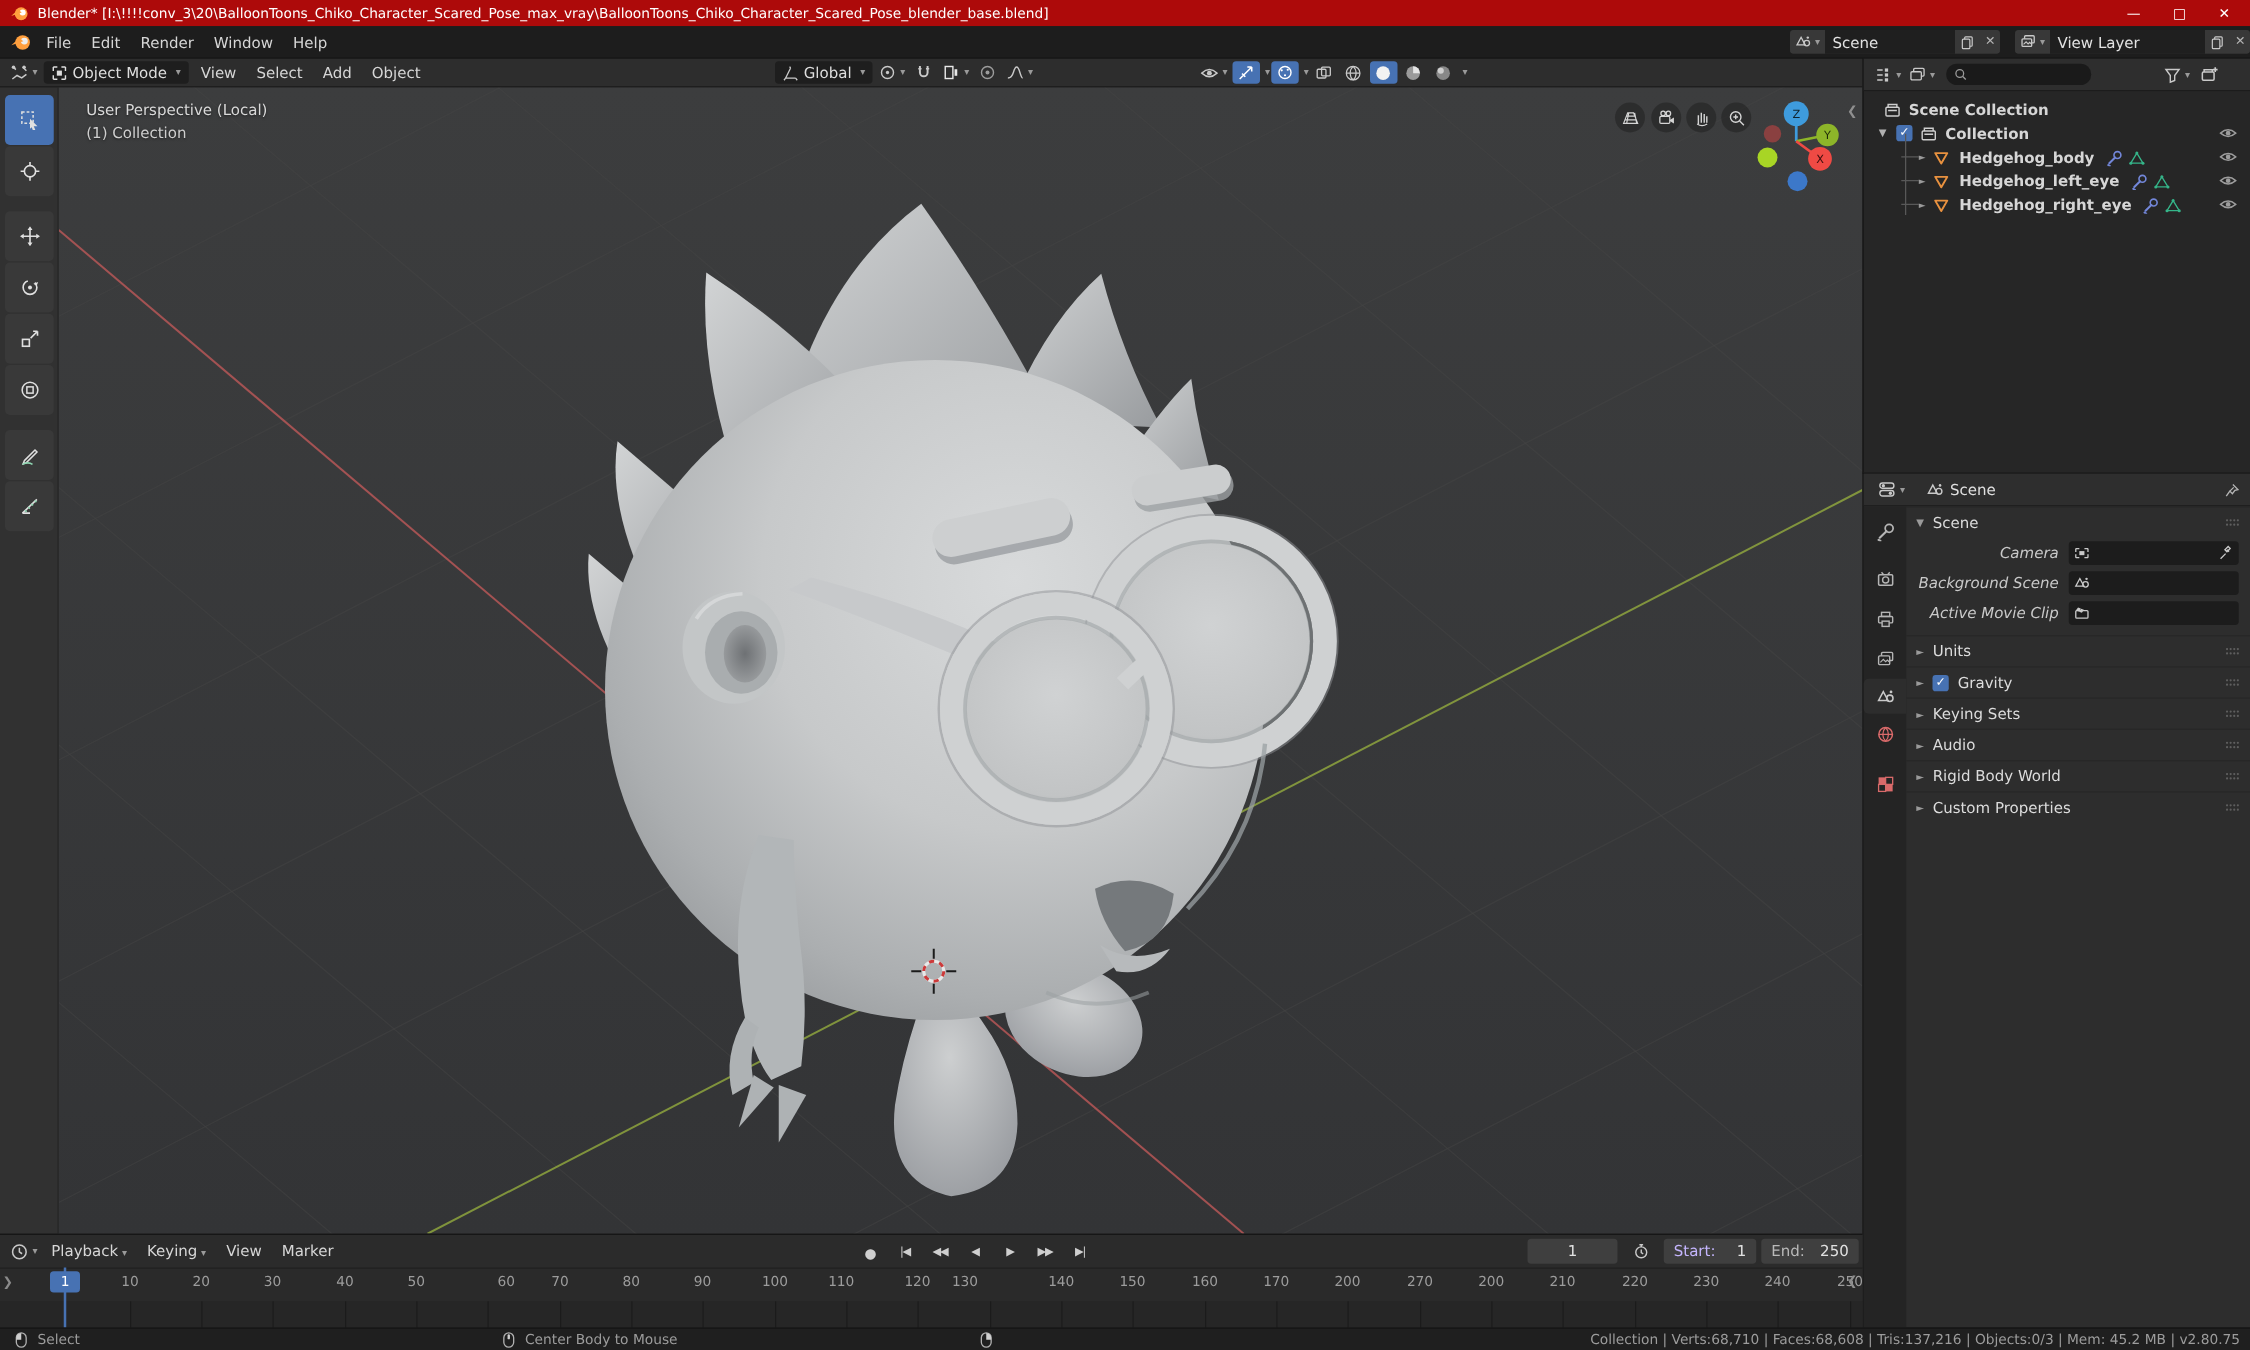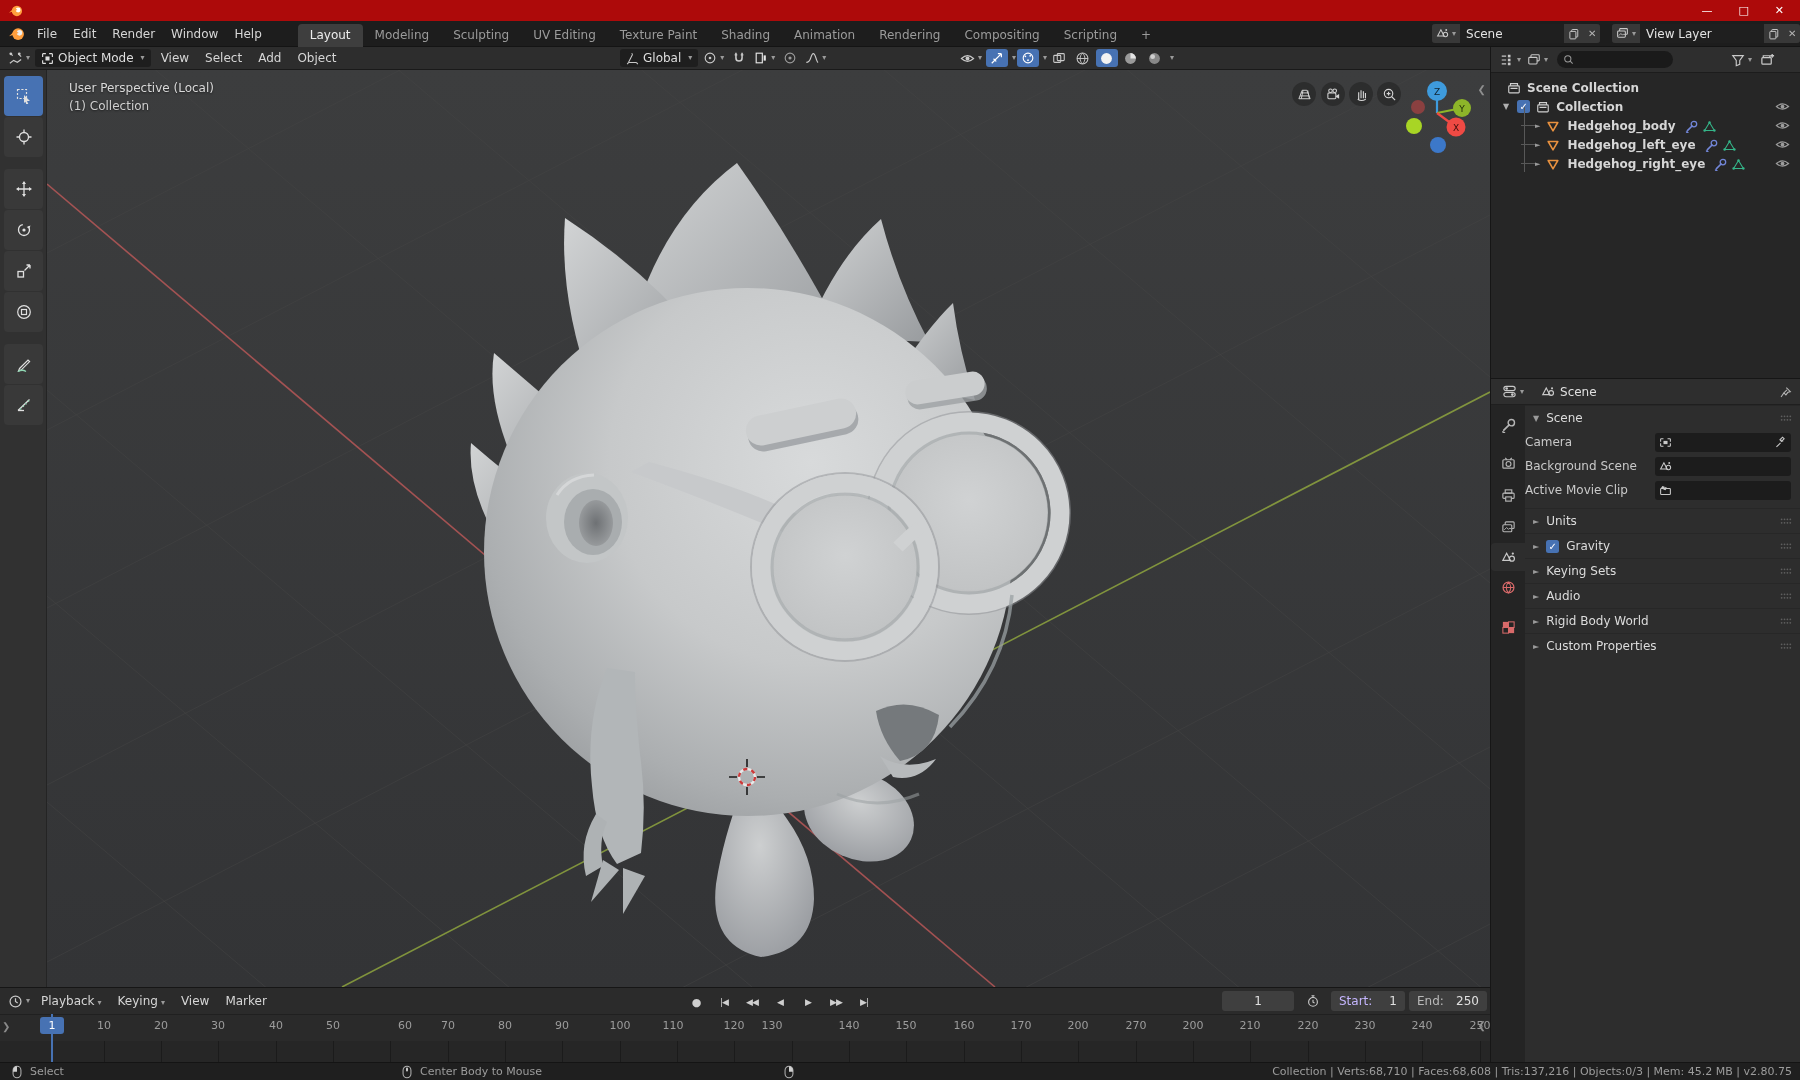--- a/index.html
+++ b/index.html
@@ -46,21 +46,21 @@
   
   .props{left:1490px;top:378px;width:310px;height:684px;background:#2d2d2d;border-left:1px solid #161616;border-top:1px solid #161616;box-sizing:border-box;}
   .propheader{position:absolute;left:0;top:0;width:100%;height:26px;background:#2e2e2e;border-bottom:1px solid #1f1f1f;box-sizing:border-box;display:flex;align-items:center;padding:0 8px;}
   .tabstrip{position:absolute;left:0;top:26px;width:34px;height:658px;background:#242424;}
   .ptab{position:absolute;left:0;width:34px;height:28px;display:flex;align-items:center;justify-content:center;}
   .ptab.active{background:#2d2d2d;border-radius:4px 0 0 4px;}
   .pcontent{position:absolute;left:34px;top:26px;width:276px;height:658px;}
   .phead{display:flex;align-items:center;height:24px;padding:0 8px;color:#dcdcdc;border-top:1px solid #272727;position:relative;}
   .phead .dots{position:absolute;right:8px;opacity:.75;}
   .prow{display:flex;align-items:center;height:24px;padding:0 10px 0 0;}
-  .prow .lbl{flex:0 0 122px;color:#c9c9c9;margin-right:8px;white-space:nowrap;}
+  .prow .lbl{flex:0 0 122px;text-align:right;color:#c9c9c9;margin-right:8px;white-space:nowrap;font-style:italic;}
   .field{flex:1;height:19px;background:#1c1c1c;border-radius:3px;display:flex;align-items:center;padding:0 4px;gap:4px;}
   .checkbox{width:13px;height:13px;background:#4772b3;border-radius:2.5px;color:#fff;font-size:10px;line-height:13px;text-align:center;margin-right:7px;}
   
   .timeline{left:0;top:987px;width:1490px;height:75px;background:#2b2b2b;border-top:1px solid #161616;box-sizing:border-box;}
   .tlheader{position:absolute;left:0;top:0;width:100%;height:26px;display:flex;align-items:center;background:#2b2b2b;}
   .ruler{position:absolute;left:0;top:26px;width:100%;height:27px;background:#2a2a2a;border-top:1px solid #202020;box-sizing:border-box;}
   .tick{position:absolute;top:4px;width:34px;margin-left:-17px;text-align:center;color:#9c9c9c;font-size:11px;}
   .track{position:absolute;left:0;top:53px;width:100%;height:22px;background:#262626;}
   .tbox{display:inline-flex;align-items:center;height:20px;background:#3f3f3f;border-radius:3px;padding:0 8px;color:#e0e0e0;}
   .transport{display:flex;align-items:center;gap:4px;color:#cfcfcf;font-size:9px;}
@@ -73,52 +73,40 @@
 <body>
 
 <div id="app">
 
   <div class="abs titlebar">
     <svg class="ic" width="15" height="15" viewBox="0 0 16 16" style="margin-right:7px">
       <circle cx="9.5" cy="8.5" r="5.5" fill="#ff9f3e"></circle>
         <circle cx="10.8" cy="7.4" r="2.6" fill="#fff"></circle>
         <path d="M1 10.5L7 5l3 2.5z" fill="#ff9f3e"></path>
     </svg>
+    <span>Blender* [I:\!!!!conv_3\20\BalloonToons_Chiko_Character_Scared_Pose_max_vray\BalloonToons_Chiko_Character_Scared_Pose_blender_base.blend]</span>
     <div class="winbtns">
       <span>—</span>
       <span>□</span>
       <span>✕</span>
     </div>
   </div>
 
   <div class="abs topbar">
     <svg class="ic" width="17" height="17" viewBox="0 0 16 16" style="margin:0 4px 0 8px">
       <circle cx="9.5" cy="8.5" r="5.5" fill="#ff9f3e"></circle>
         <circle cx="10.8" cy="7.4" r="2.6" fill="#eee"></circle>
         <path d="M1 10.5L7 5l3 2.5z" fill="#ff9f3e"></path>
     </svg>
     <div id="topMenus" class="row">
         <span class="mi">File</span>
         <span class="mi">Edit</span>
         <span class="mi">Render</span>
         <span class="mi">Window</span>
         <span class="mi">Help</span>
-      </div>
-    <div id="wsTabs" class="tabs">
-        <span class="tab active">Layout</span>
-        <span class="tab">Modeling</span>
-        <span class="tab">Sculpting</span>
-        <span class="tab">UV Editing</span>
-        <span class="tab">Texture Paint</span>
-        <span class="tab">Shading</span>
-        <span class="tab">Animation</span>
-        <span class="tab">Rendering</span>
-        <span class="tab">Compositing</span>
-        <span class="tab">Scripting</span>
-        <span class="tab">+</span>
       </div>
     <div class="abs" style="left:1432px;top:3px">
       <div class="idwidget">
         <span class="seg">
             <svg class="ic" width="13" height="13" viewBox="0 0 16 16">
               <path d="M6 3.5L10 11H2z" fill="none" stroke="#c9c9c9" stroke-width="1.3"></path>
               <circle cx="11.6" cy="9.2" r="2.7" fill="none" stroke="#c9c9c9" stroke-width="1.3"></circle>
               <circle cx="12.6" cy="3.8" r="1.2" fill="#c9c9c9"></circle>
             </svg>
             <span class="chev">▾</span>

